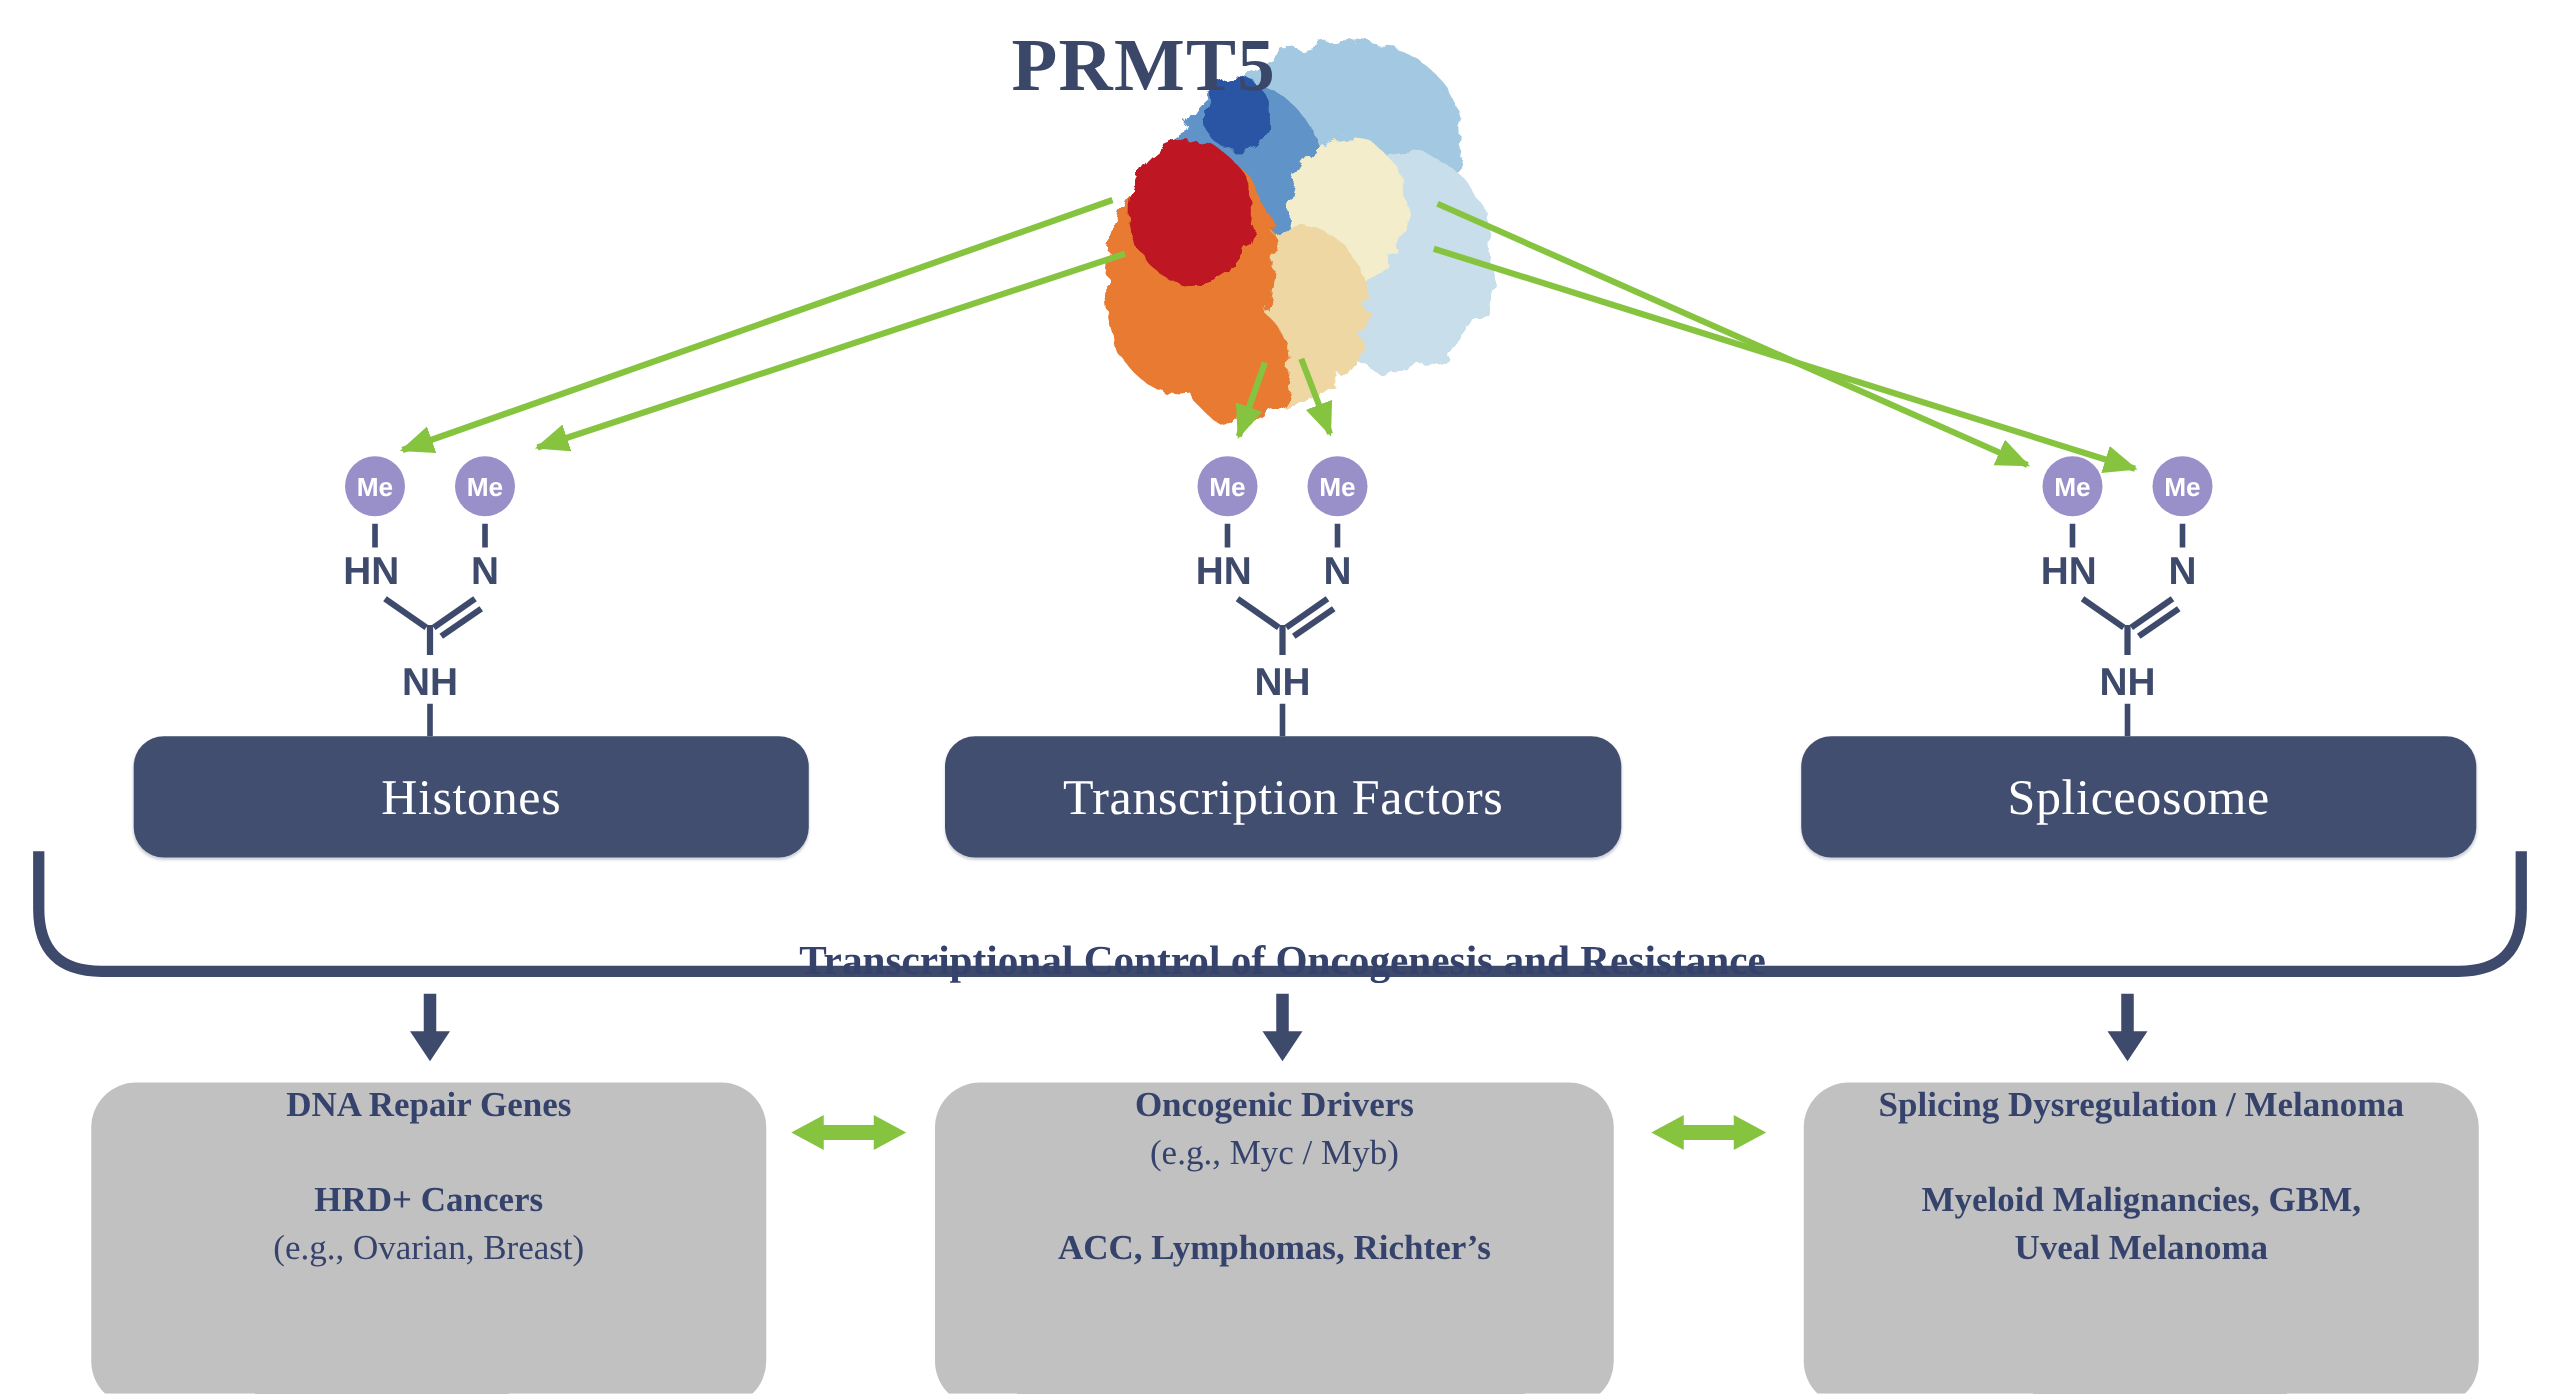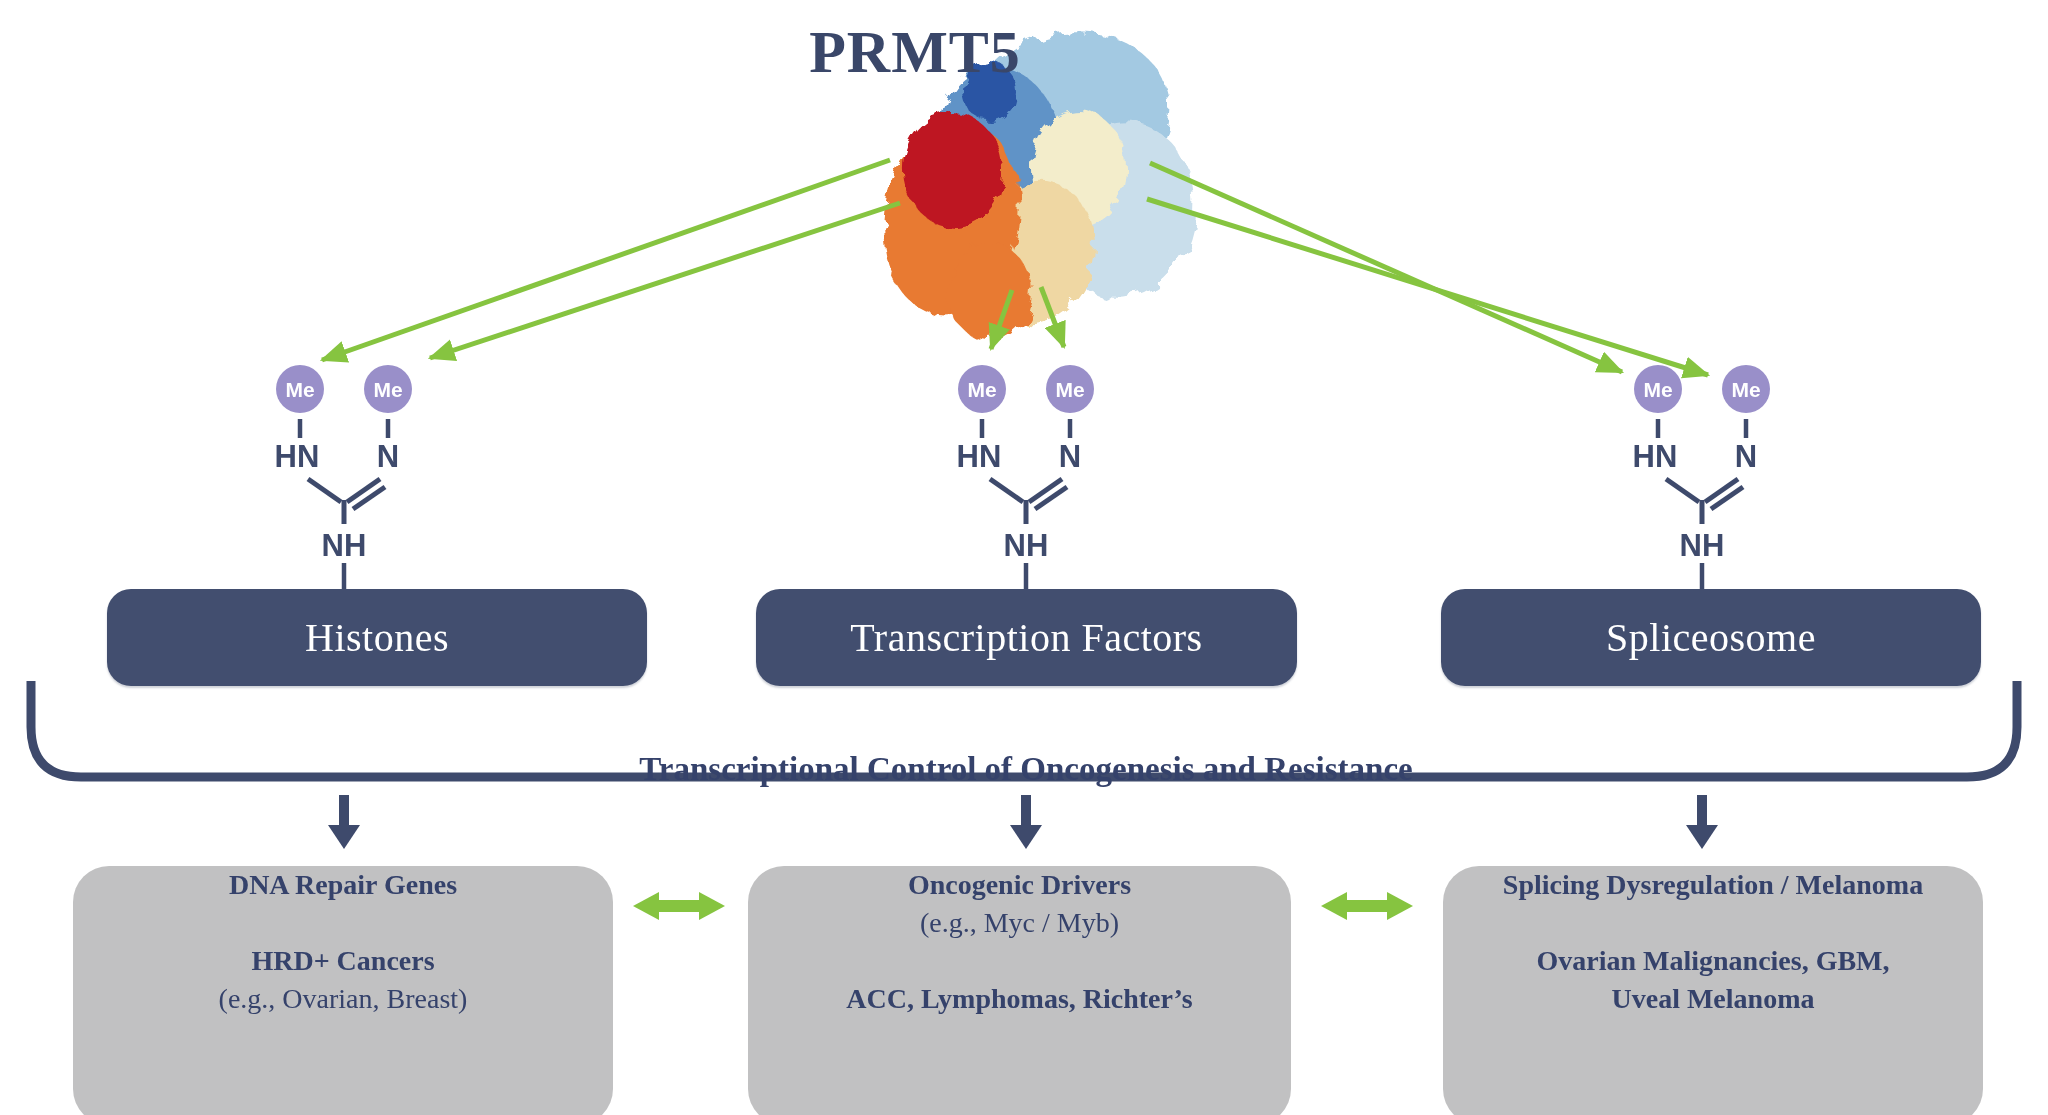--- a/index.html
+++ b/index.html
@@ -177,17 +177,17 @@
   </div>
   <div id="out2" class="abs outcome-box">
     <div class="oline b">Oncogenic Drivers</div>
     <div class="oline">(e.g., Myc / Myb)</div>
     <div class="oline"></div>
     <div class="oline b">ACC, Lymphomas, Richter’s</div>
   </div>
   <div id="out3" class="abs outcome-box">
     <div class="oline b">Splicing Dysregulation / Melanoma</div>
     <div class="oline"></div>
-    <div class="oline b">Ovarian Malignancies, GBM,</div>
+    <div class="oline b">Myeloid Malignancies, GBM,</div>
     <div class="oline b">Uveal Melanoma</div>
   </div>
 
 </div>
 
 </body></html>

